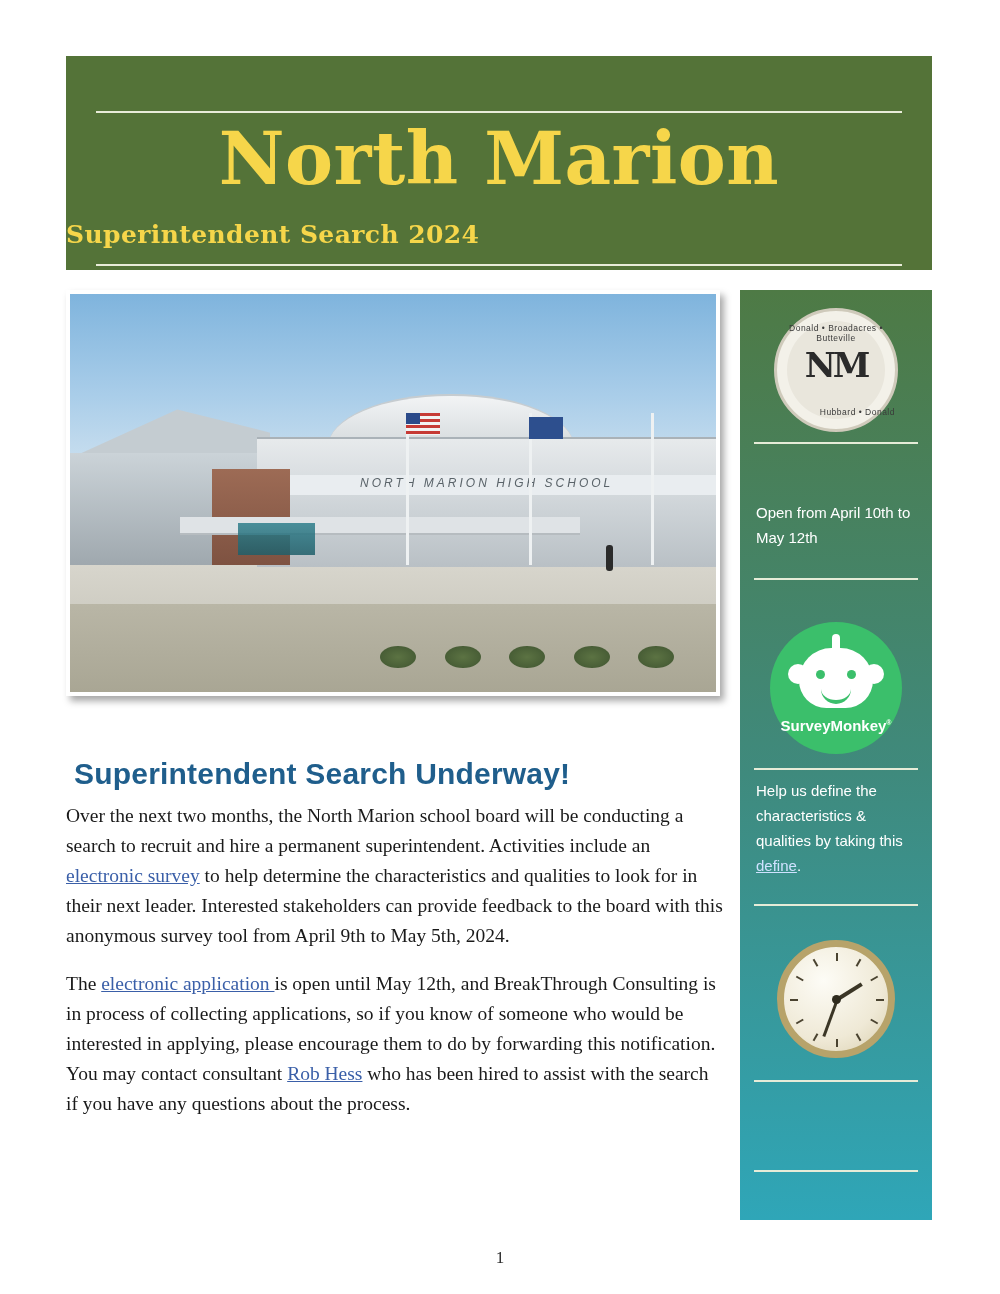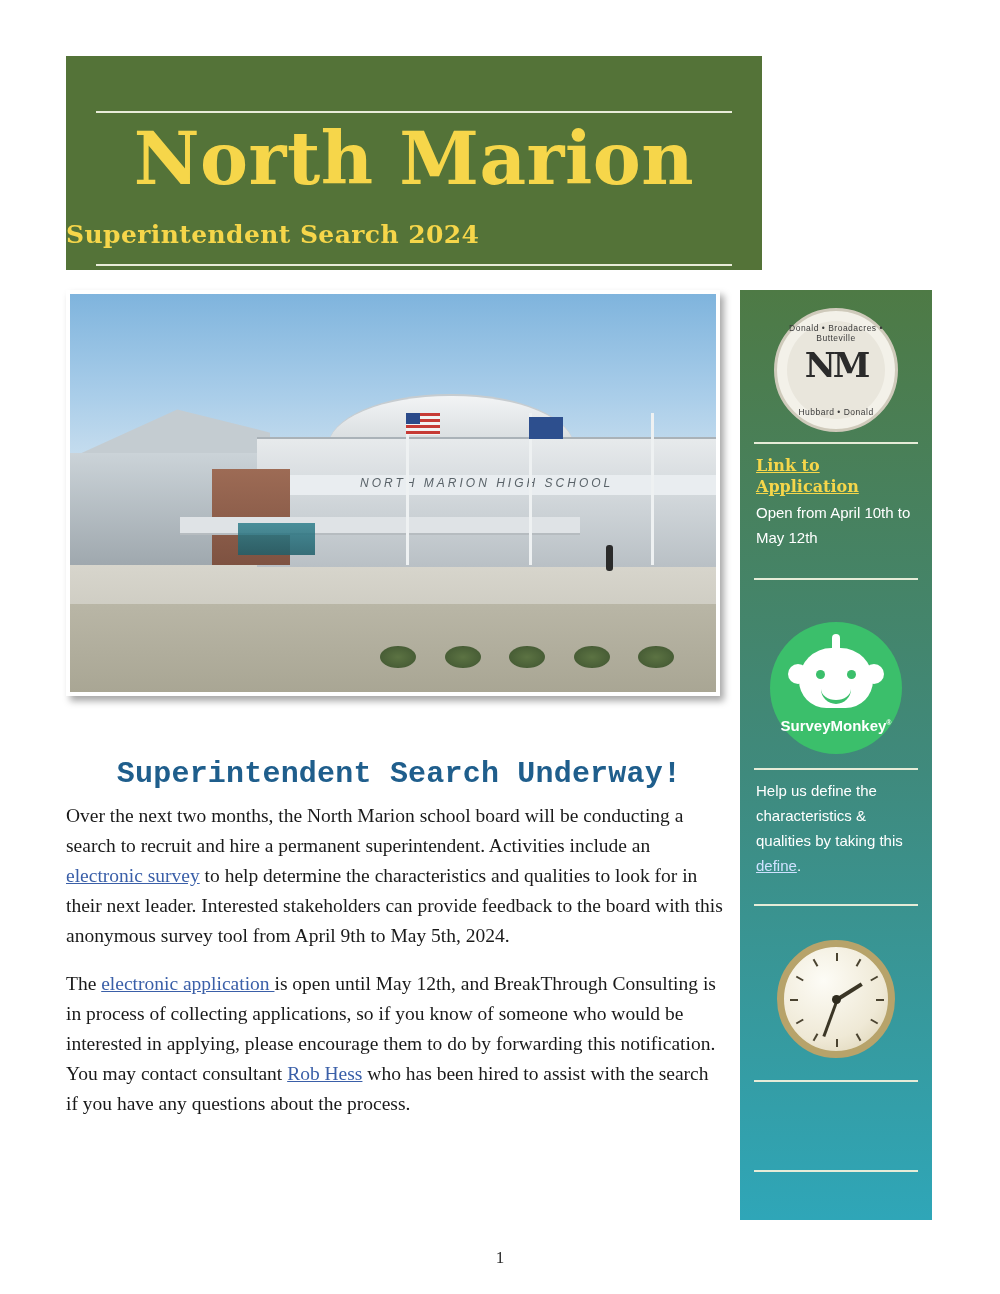--- a/index.html
+++ b/index.html
@@ -18,21 +18,21 @@
     position: absolute;
     inset: 0;
     background: #ffffff;
   }
 
   
   .header {
     position: absolute;
     left: 66px;
     top: 56px;
-    width: 696px;
+    width: 866px;
     height: 214px;
     background: #547338;
     box-sizing: border-box;
   }
   .header .rule {
     position: absolute;
     left: 30px;
     right: 30px;
     height: 2px;
     background: #e9ecd9;
@@ -156,26 +156,25 @@
 
   
   .article {
     position: absolute;
     left: 66px;
     top: 757px;
     width: 658px;
   }
   .article h2 {
     margin: 0 0 10px 8px;
-    font-family: Liberation Mono, monospace;
+    font-family: Liberation Sans, sans-serif;
     font-weight: bold;
     font-size: 30px;
     color: #1f5e8c;
     letter-spacing: 0.2px;
-    text-align: center;
   }
   .article p {
     margin: 0 0 18px 0;
     font-size: 19.5px;
     line-height: 30px;
     color: #1a1a1a;
     text-align: left;
   }
   .article a {
     color: #3a5fa8;
@@ -219,21 +218,21 @@
     font-size: 34px;
     color: #2b2b2b;
     letter-spacing: -3px;
   }
   .seal .ring-top, .seal .ring-bottom {
     position: absolute; left:0; right:0; text-align:center;
     font-family:"Liberation Sans", sans-serif; font-size:8.5px; color:#3a3a3a;
     letter-spacing:.5px;
   }
   .seal .ring-top { top: 12px; }
-  .seal .ring-bottom { bottom: 12px; }
+  .seal .ring-bottom { bottom: 12px; text-align: right; }
 
   .sb-link-title {
     position: absolute;
     left: 16px;
     top: 165px;
     width: 162px;
     font-family: "DejaVu Serif", serif;
     font-weight: bold;
     font-size: 16px;
     line-height: 21px;
@@ -407,21 +406,20 @@
   <div class="sidebar">
 
     <div class="seal">
       <div class="ring-top">Donald • Broadacres • Butteville</div>
       <div class="nm">NM</div>
       <div class="ring-bottom">Hubbard • Donald</div>
     </div>
 
     <div class="sb-divider" style="top:152px"></div>
 
-    <div class="sb-link-title">Link to Application</div>
     <div class="sb-link-body">Open from April 10th to May 12th</div>
 
     <div class="sb-divider" style="top:288px"></div>
 
     <div class="monkey">
       <div class="stem"></div>
       <div class="ear-l"></div>
       <div class="ear-r"></div>
       <div class="face"></div>
       <div class="eye-l"></div>

